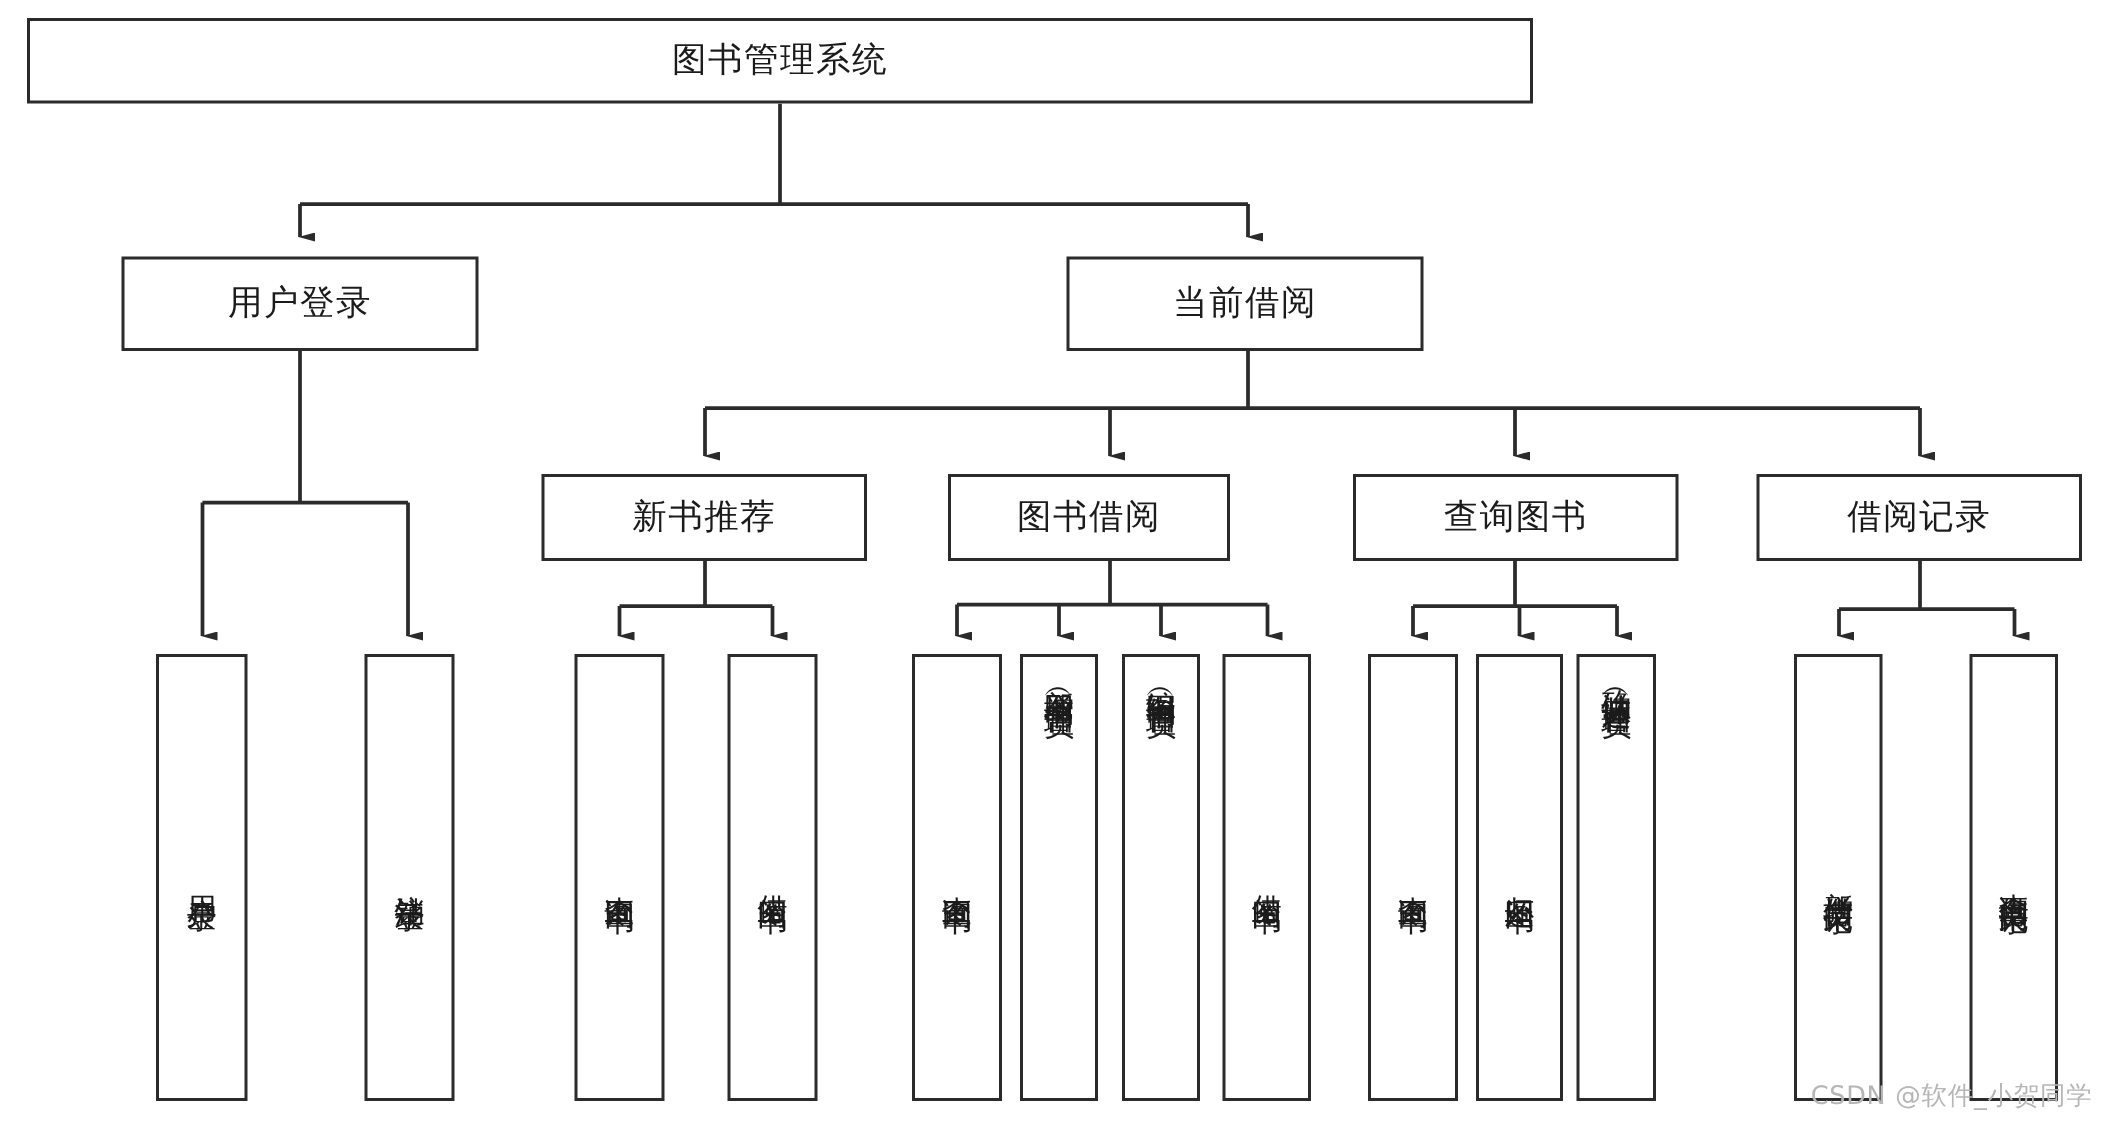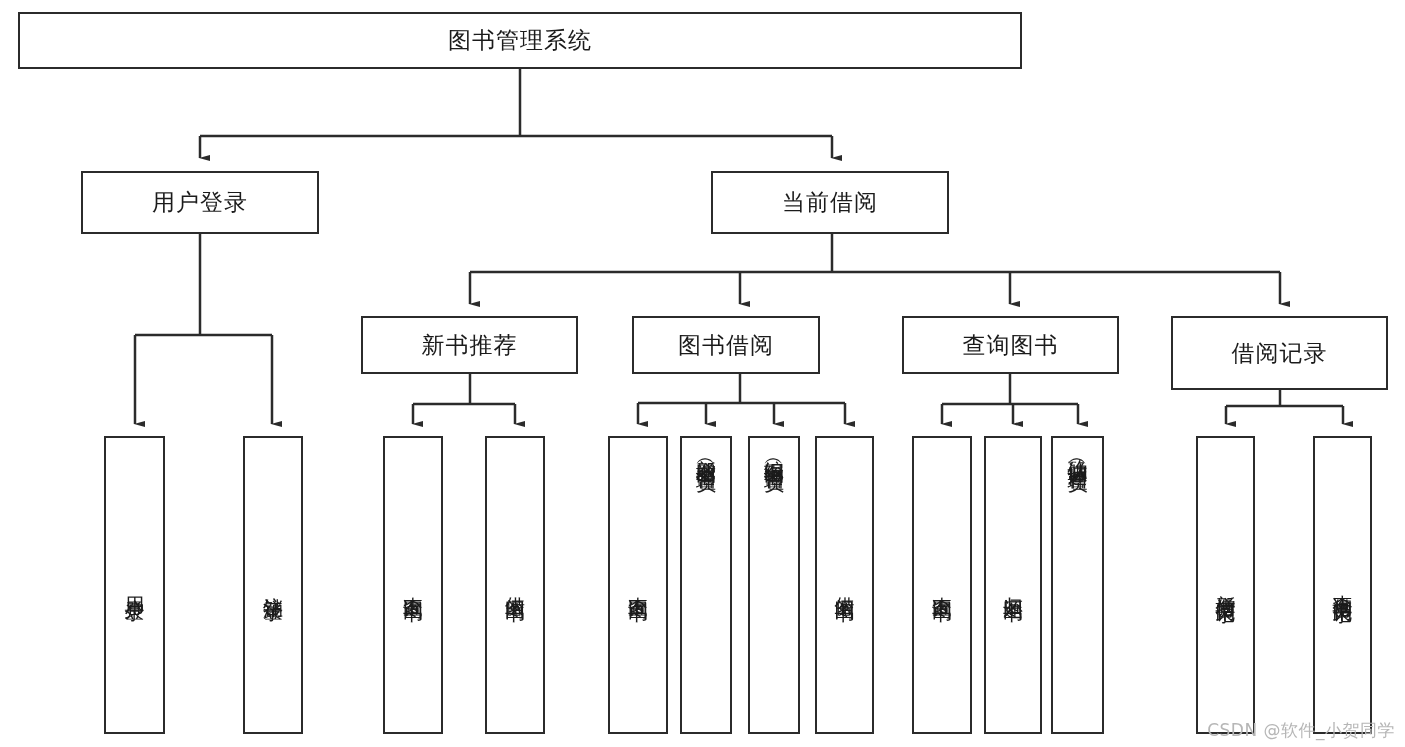--- a/index.html
+++ b/index.html
@@ -110,21 +110,21 @@
 
   <div class="node" style="left:361px;top:316px;width:217px;height:58px;">
     <span class="lbl">新书推荐</span>
   </div>
   <div class="node" style="left:632px;top:316px;width:188px;height:58px;">
     <span class="lbl">图书借阅</span>
   </div>
   <div class="node" style="left:902px;top:316px;width:217px;height:58px;">
     <span class="lbl">查询图书</span>
   </div>
-  <div class="node" style="left:1171px;top:316px;width:217px;height:74px;">
+  <div class="node" style="left:1171px;top:316px;width:217px;height:58px;">
     <span class="lbl">借阅记录</span>
   </div>
 
   <div class="node vert mid" style="left:104px;top:436px;width:61px;height:298px;">
     <span class="lbl">用户登录</span>
   </div>
   <div class="node vert mid" style="left:243px;top:436px;width:60px;height:298px;">
     <span class="lbl">注销登录</span>
   </div>
 

